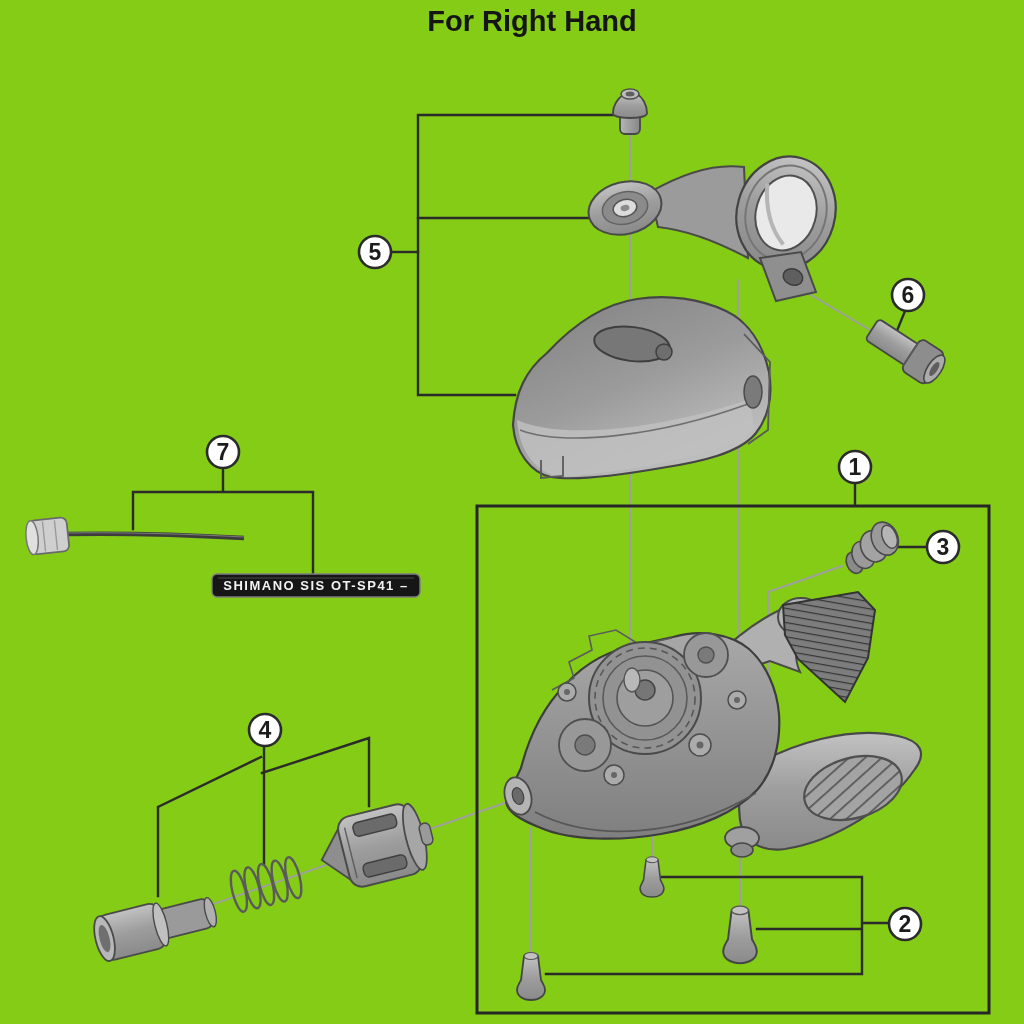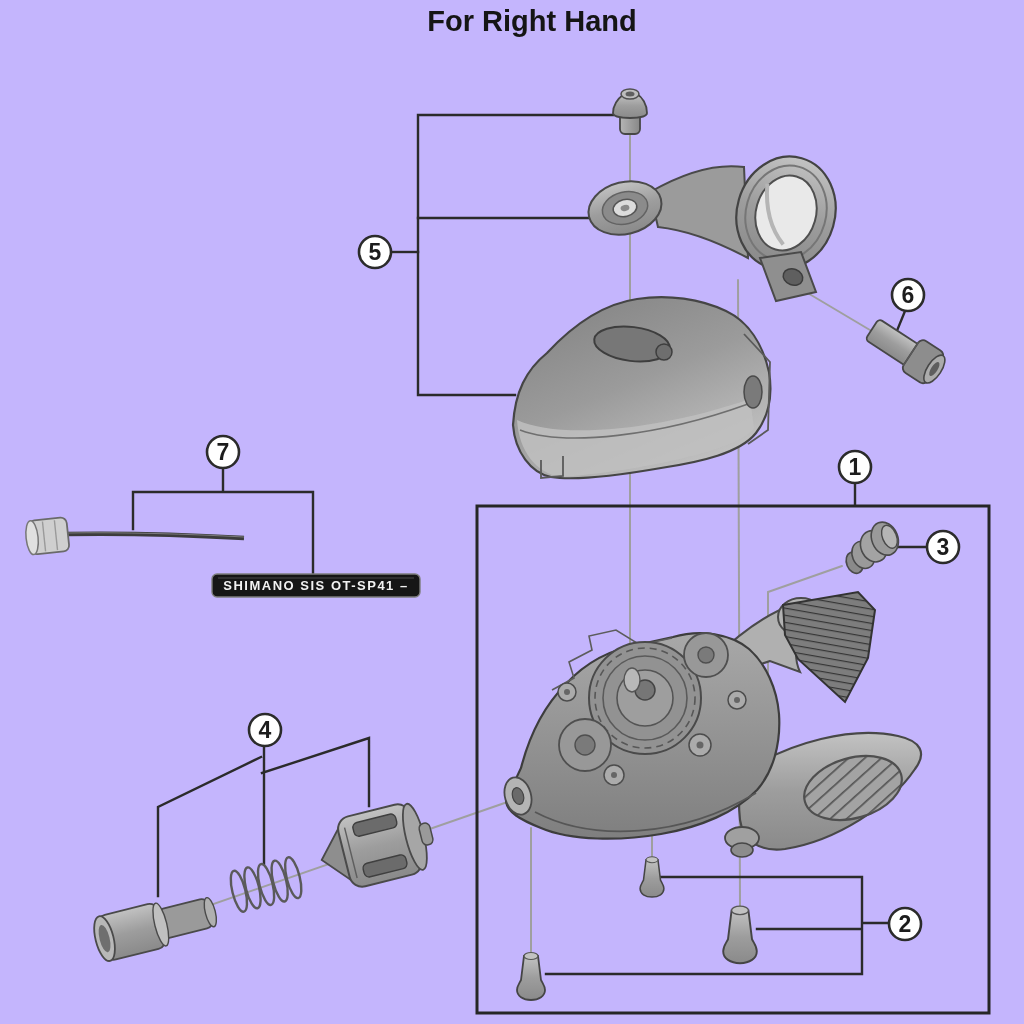--- a/index.html
+++ b/index.html
@@ -1,17 +1,17 @@
 <!DOCTYPE html>
 <html><head>
 <meta charset="utf-8">
 <style>
   html,body{margin:0;padding:0;background:#ffffff;}
   .stage{
-    position:relative;width:1024px;height:1024px;background:#c4b5fd;
+    position:relative;width:1024px;height:1024px;background:#84cc16;
     font-family:"Liberation Sans", sans-serif;overflow:hidden;
   }
   svg{display:block;}
   .title-text{font-family:"Liberation Sans",sans-serif;font-weight:bold;font-size:29px;fill:#151515;}
   .callout-num{font-family:"Liberation Sans",sans-serif;font-weight:bold;font-size:23px;fill:#1c1c1c;}
   .housing-text{font-family:"Liberation Sans",sans-serif;font-weight:bold;font-size:13px;fill:#f2f2f2;letter-spacing:1.5px;}
   .bracket{stroke:#2b2b2b;stroke-width:2.4;fill:none;stroke-linecap:square;}
   .leader{stroke:#9f9f9f;stroke-width:2;fill:none;stroke-linecap:round;}
   .callout-circle{fill:#ffffff;stroke:#2b2b2b;stroke-width:2.6;}
 </style>

